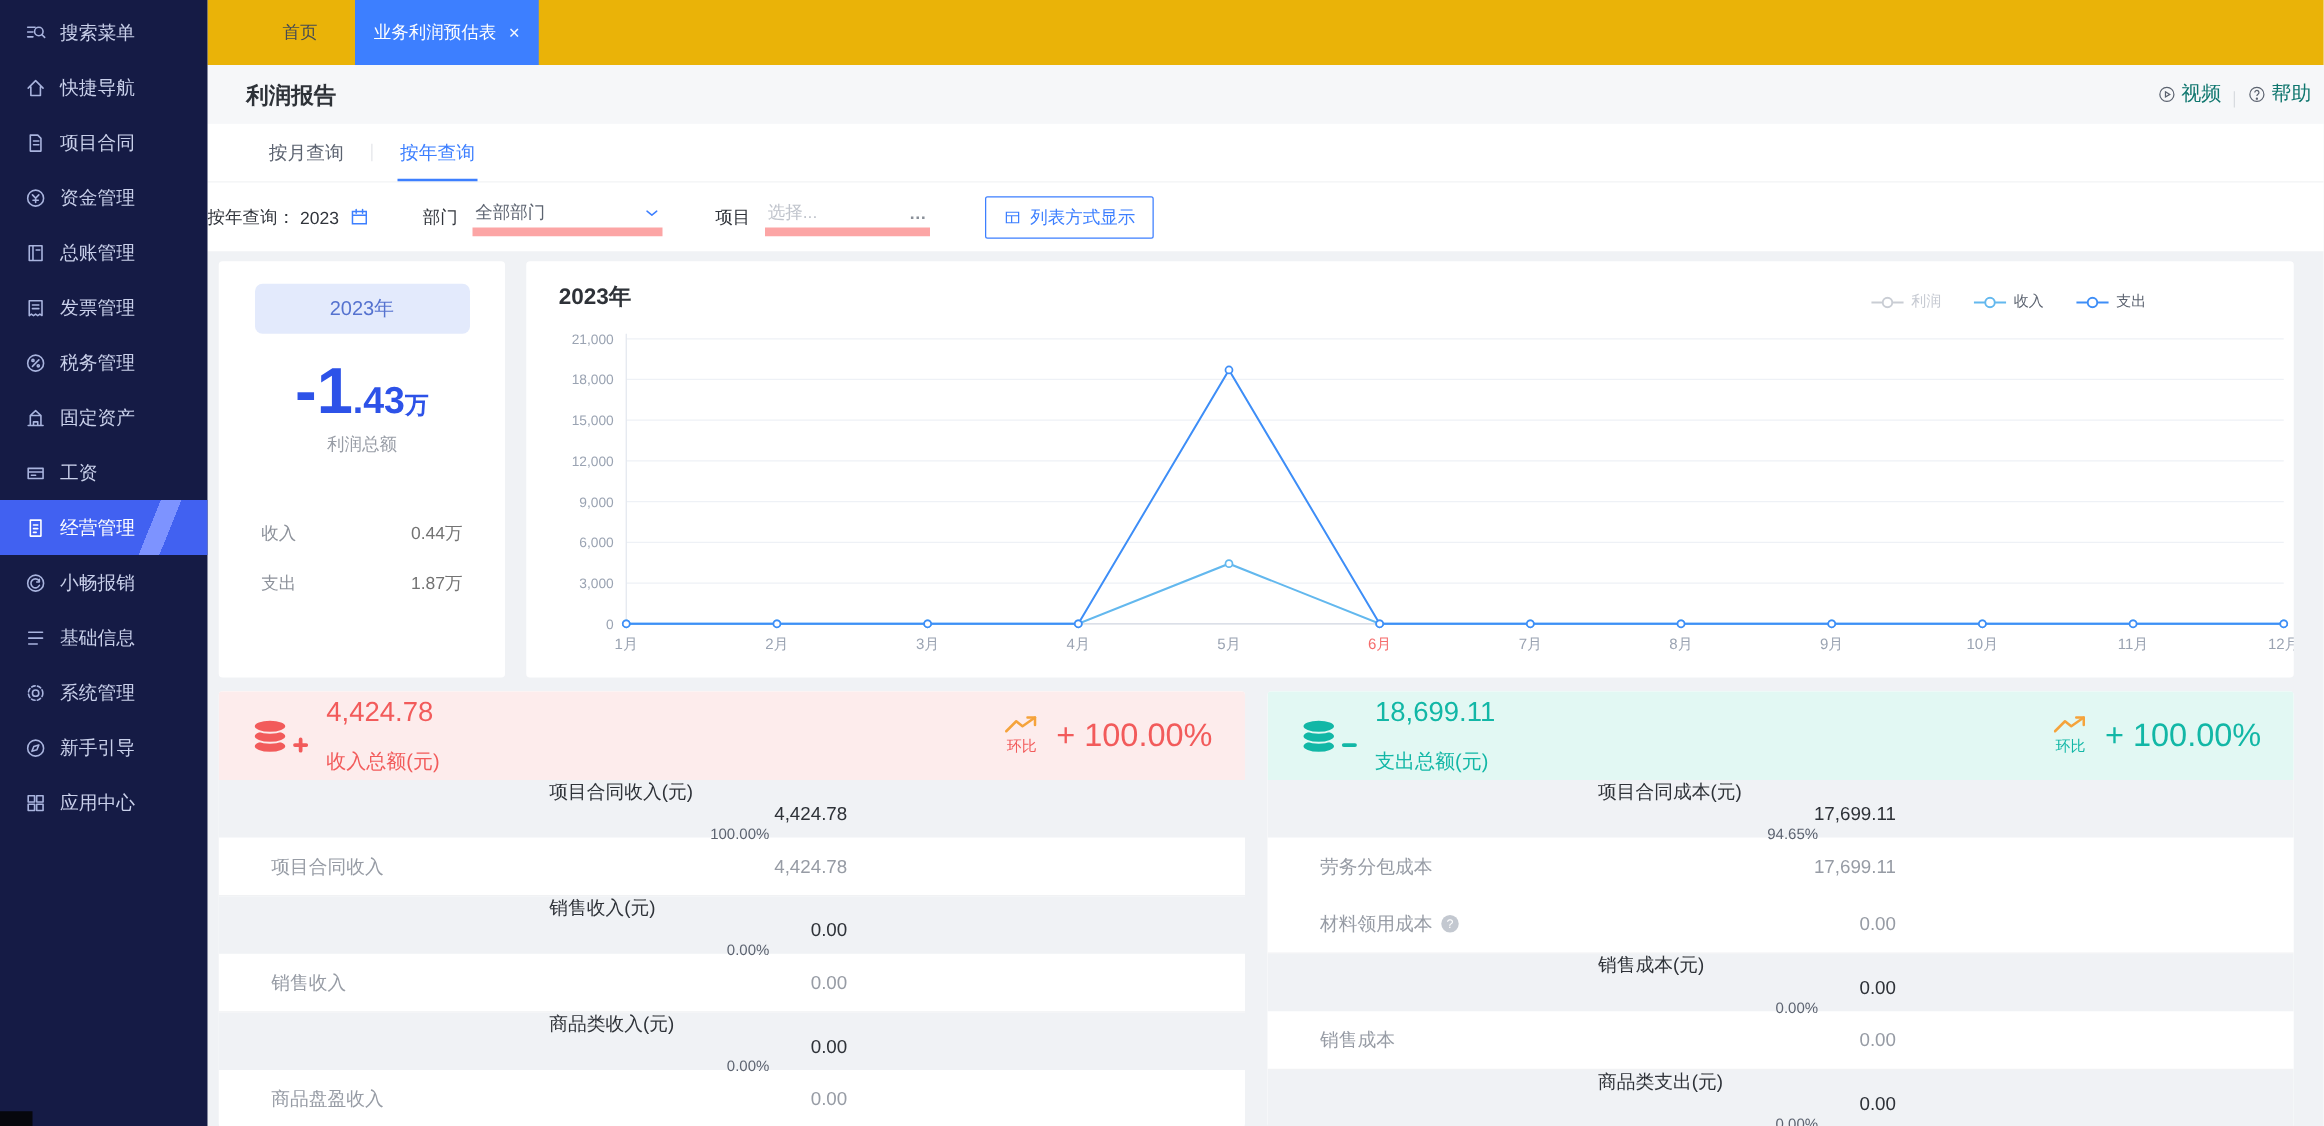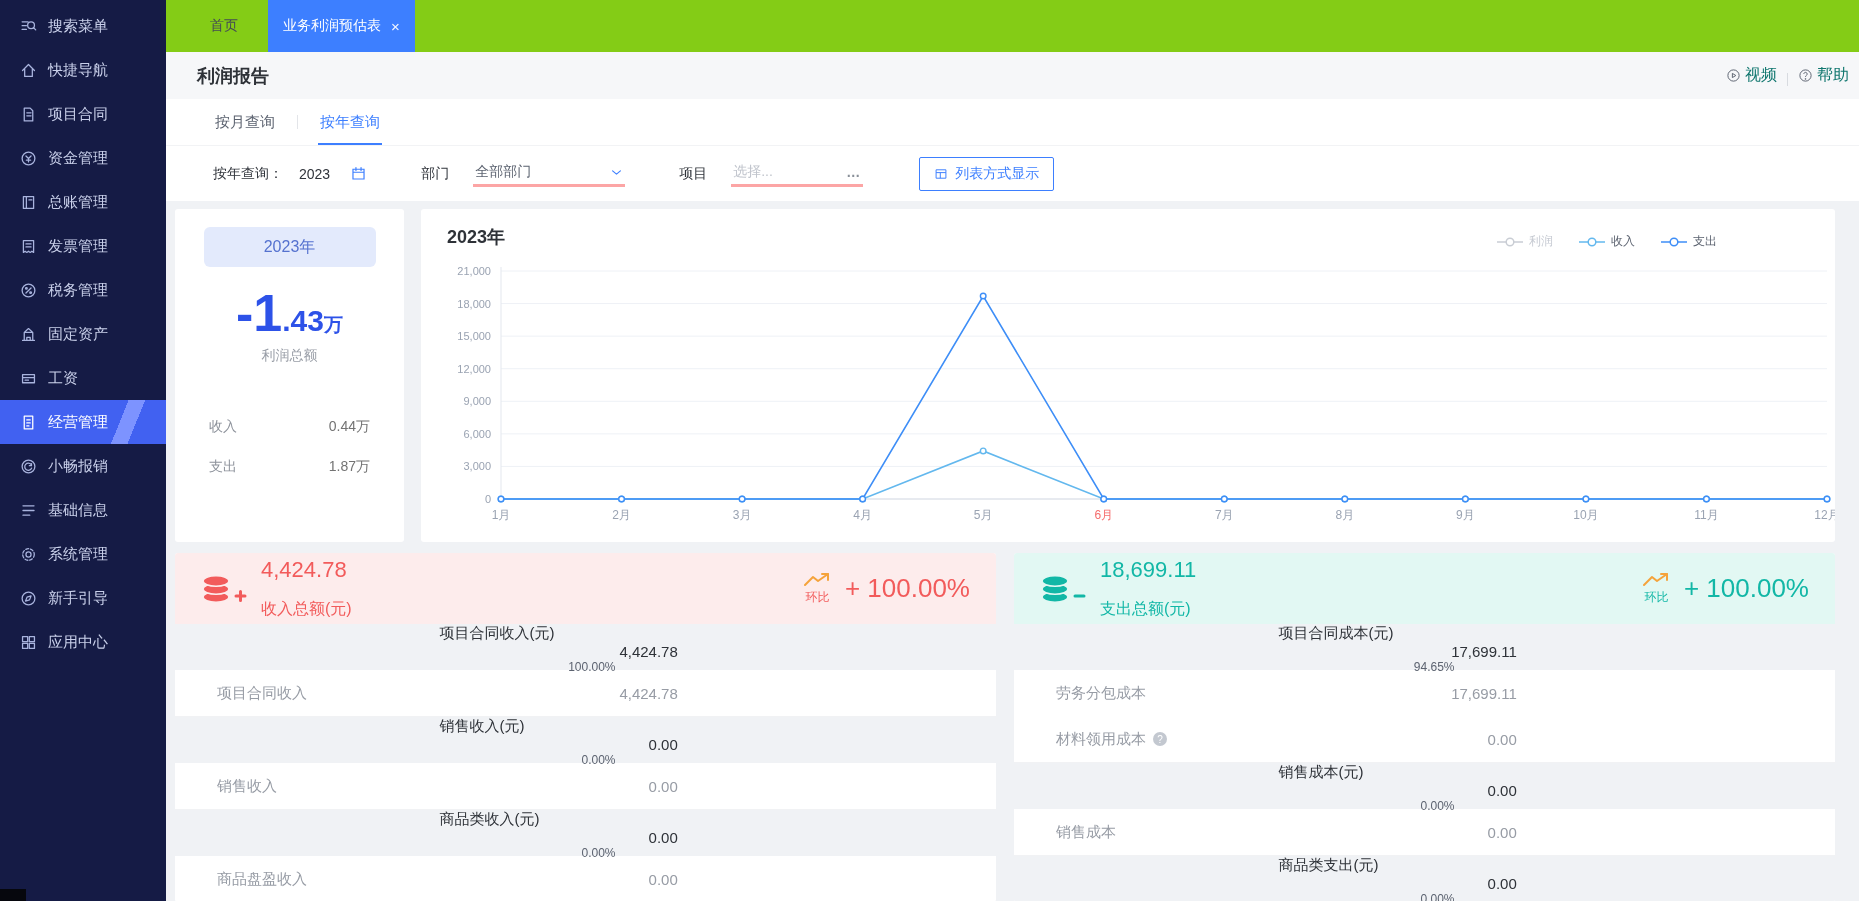--- a/index.html
+++ b/index.html
@@ -11,44 +11,44 @@
   .sidebar{width:166px;flex:none;background:var(--sidebar-bg);position:relative;padding-top:4px;box-sizing:border-box;}
   .s-item{height:44px;display:flex;align-items:center;gap:11px;padding-left:20px;color:#c9d0ea;font-size:15px;cursor:pointer;}
   .s-item .si{width:17px;height:17px;flex:none;fill:none;stroke:#a9b4de;stroke-width:1.5;stroke-linecap:round;stroke-linejoin:round;}
   .s-item.active{color:#fff;background:linear-gradient(112deg,var(--sidebar-active) 70%,#7d93ff 70%,#7d93ff 79%,var(--sidebar-active) 79%);}
   .s-item.active .si{stroke:#fff;}
   .sidebar-footer{position:absolute;left:0;bottom:0;width:26px;height:12px;background:#06070d;}
 
   
   .main{flex:1;min-width:0;display:flex;flex-direction:column;background:#f0f2f5;}
 
-  .tabbar{height:52px;flex:none;background:#84cc16;display:flex;align-items:stretch;padding-left:32px;}
+  .tabbar{height:52px;flex:none;background:#eab308;display:flex;align-items:stretch;padding-left:48px;}
   .tab{display:flex;align-items:center;padding:0 12px;font-size:14px;color:#454b54;cursor:pointer;}
   .tab.active{background:var(--primary);color:#fff;margin-left:18px;padding:0 15px;gap:10px;}
   .tab .close{font-size:15px;opacity:.95;cursor:pointer;}
 
   .titlebar{height:47px;flex:none;background:#f6f7f9;display:flex;align-items:center;padding:0 10px 0 31px;}
   .page-title{font-size:18px;font-weight:700;color:#2e3238;}
   .title-links{margin-left:auto;display:flex;align-items:flex-end;gap:10px;font-size:16px;color:#0f766e;}
   .tlink{display:flex;align-items:center;gap:4px;cursor:pointer;white-space:nowrap;}
   .tlink svg{width:15px;height:15px;fill:none;stroke:#5c6370;stroke-width:1.3;}
   .tdiv{width:1px;height:13px;background:#d8dbe0;}
 
   .white-panel{background:#fff;flex:none;}
   .query-tabs{height:46px;display:flex;align-items:center;padding-left:47px;border-bottom:1px solid #f2f3f5;}
   .qtab{font-size:15px;color:#5c6370;height:100%;display:flex;align-items:center;position:relative;padding:0 2px;cursor:pointer;}
   .qtab.active{color:var(--primary);}
   .qtab.active::after{content:"";position:absolute;left:0;right:0;bottom:0;height:2px;background:var(--primary);}
   .qdiv{width:1px;height:14px;background:#e3e5e9;margin:0 20px;}
 
-  .filter-row{height:55px;display:flex;align-items:center;padding-left:47px;font-size:14px;gap:12px;}
+  .filter-row{height:55px;display:flex;align-items:center;font-size:14px;}
   .fvalue{margin:0 8px 0 4px;cursor:pointer;}
   .cal{width:17px;height:17px;fill:none;stroke:var(--primary);stroke-width:1.4;cursor:pointer;stroke-linecap:round;}
   .flabel2{margin-left:42px;}
-  .select{display:flex;align-items:center;justify-content:space-between;width:148px;margin-left:12px;padding:3px 2px;border-bottom:3px solid #fca5a5;color:#5c6370;cursor:pointer;}
+  .select{display:flex;align-items:center;justify-content:space-between;width:148px;margin-left:12px;padding:3px 2px;border-bottom:7px solid #fca5a5;color:#5c6370;cursor:pointer;}
   .select.project{width:128px;}
   .select .ph{color:#c0c4cc;}
   .select .more{color:#8a9099;letter-spacing:1px;font-weight:700;}
   .chev{width:13px;height:13px;fill:none;stroke:var(--primary);stroke-width:1.8;stroke-linecap:round;stroke-linejoin:round;}
   .list-btn{margin-left:44px;display:flex;align-items:center;gap:7px;background:#fff;border:1px solid var(--primary);color:var(--primary);font-size:14px;padding:7px 14px;border-radius:2px;cursor:pointer;font-family:inherit;}
   .list-btn svg{width:14px;height:14px;fill:none;stroke:var(--primary);stroke-width:1.4;}
 
   
   .dashboard{flex:1;min-height:0;padding:8px 24px 0 9px;}
   .card{background:#fff;border-radius:3px;box-sizing:border-box;}

